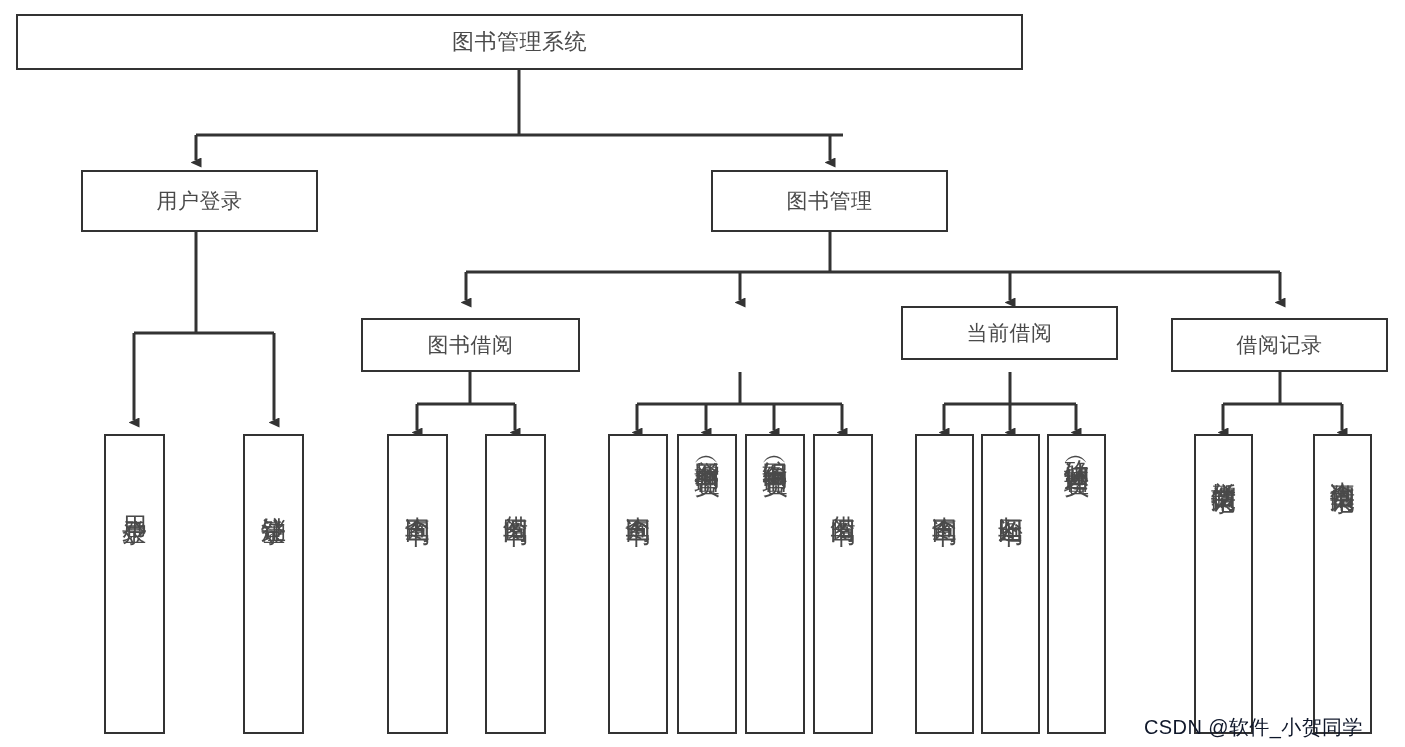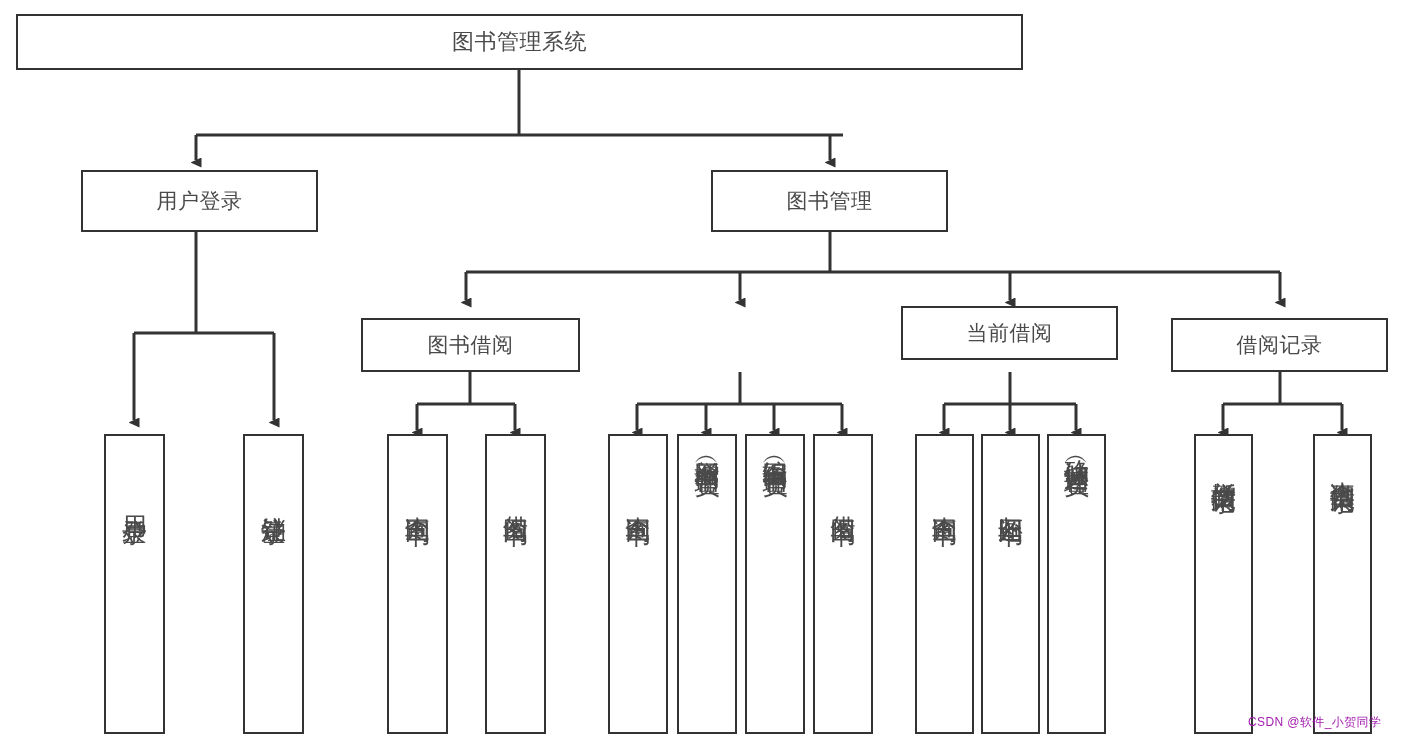--- a/index.html
+++ b/index.html
@@ -53,24 +53,24 @@
   .node.vert .label {
     writing-mode: vertical-rl;
     text-orientation: upright;
     font-size: 25px;
     letter-spacing: 2px;
     line-height: 1;
   }
   .node.root .label { font-size: 22px; }
   .watermark {
     position: absolute;
-    left: 1248px;
+    left: 1144px;
     top: 714px;
-    font-size: 12px;
-    color: #a21caf;
+    font-size: 20px;
+    color: #0f172a;
     white-space: nowrap;
     letter-spacing: 0.4px;
   }
 </style>
 </head>
 <body>
 
 <div id="canvas">
 
   <svg id="wires" viewBox="0 0 1405 747" xmlns="http://www.w3.org/2000/svg">

